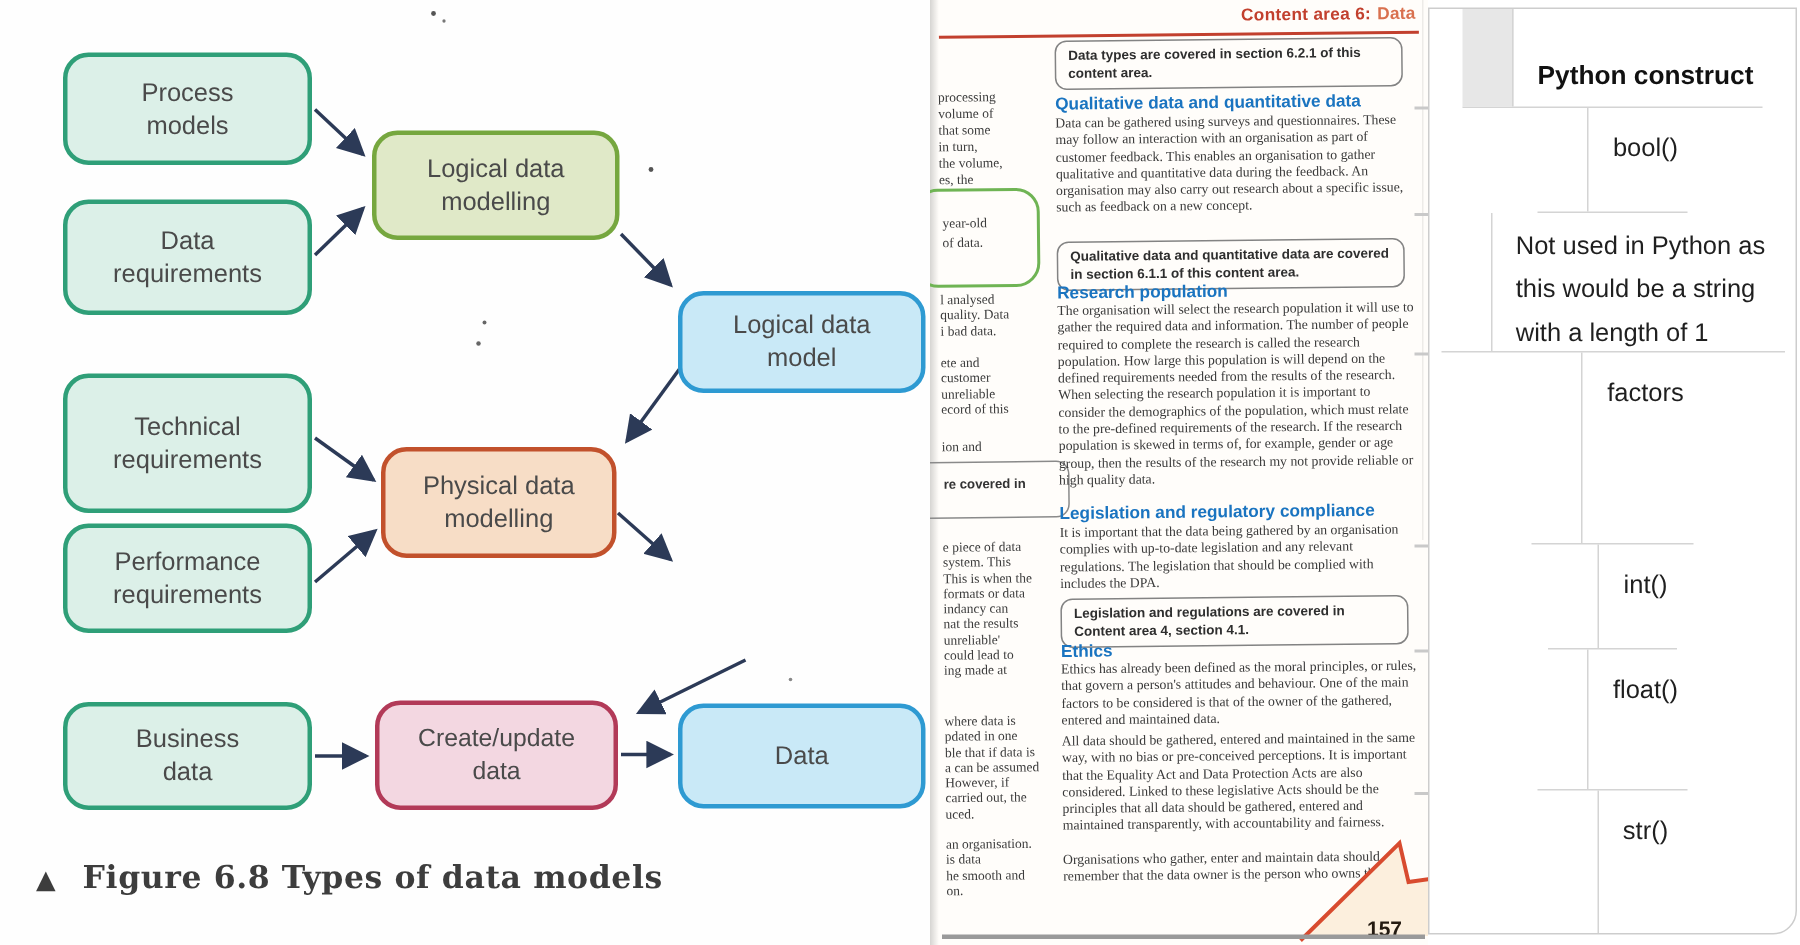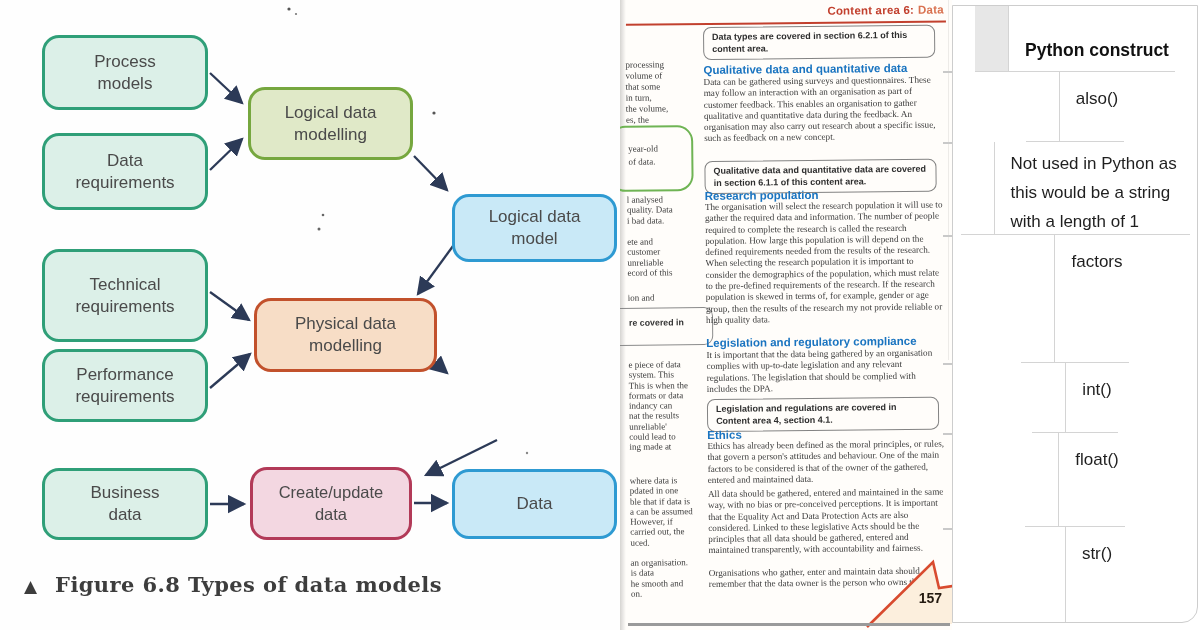--- a/index.html
+++ b/index.html
@@ -39,21 +39,21 @@
       border-radius:9px;box-sizing:border-box;}
   #frag-note-box .t{padding:9px 0 0 21px;font:bold 8.8px/11px "Liberation Sans",sans-serif;color:#333;}
   .note-box{position:absolute;left:85px;width:232px;border:1.4px solid #838383;border-radius:8px;
       padding:4px 8px;box-sizing:border-box;font:bold 9px/11.5px "Liberation Sans",sans-serif;color:#2e2e2e;}
   .bhead{position:absolute;left:85px;width:240px;font:bold 11.5px/13px "Liberation Sans",sans-serif;
       color:var(--heading-blue,#1a74c0);}
   .bpara{position:absolute;left:85px;width:240px;font:9.2px/11.3px "Liberation Serif",serif;
       color:#3a3a3a;overflow:hidden;}
   #page-bottom-line{position:absolute;left:8px;top:623px;width:322px;height:2.5px;background:#9a9a9a;}
   #page-corner-svg{position:absolute;left:0;top:0;pointer-events:none;}
-  #page-num{position:absolute;left:284px;top:590px;width:38px;text-align:right;
+  #page-num{position:absolute;left:284px;top:611px;width:38px;text-align:center;
       font:bold 14px "Liberation Sans",sans-serif;color:#241a10;}
 
   
   #py-table{position:absolute;left:952px;top:5px;width:246px;height:618px;box-sizing:border-box;
       border:1px solid #cdcdcd;border-radius:0 0 16px 0;background:#fff;overflow:hidden;
       display:flex;flex-direction:column;align-items:center;}
   .tr{display:flex;box-sizing:border-box;border-bottom:1px solid #d4d4d4;}
   .tr:last-child{border-bottom:none;}
   .cell-a{width:34px;box-sizing:border-box;border-right:1px solid #d4d4d4;flex:none;}
   .cell-b{flex:1;box-sizing:border-box;padding:12px 6px 0 16px;font:17px/29px "Liberation Sans",sans-serif;color:#1f1f1f;}
@@ -98,21 +98,21 @@
           <circle cx="527" cy="453" r="1.2" fill="#888"></circle>
       </g>
     </svg>
 
     <div class="db teal" style="left:42px;top:35px;width:166px;height:75px;padding:0 28px;">Process models</div>
     <div class="db teal" style="left:42px;top:133px;width:166px;height:77px;padding:0 28px;">Data requirements</div>
     <div class="db teal" style="left:42px;top:249px;width:166px;height:93px;padding:0 24px;">Technical requirements</div>
     <div class="db teal" style="left:42px;top:349px;width:166px;height:73px;padding:0 24px;">Performance requirements</div>
     <div class="db teal" style="left:42px;top:468px;width:166px;height:72px;padding:0 34px;">Business data</div>
     <div class="db green" style="left:248px;top:87px;width:165px;height:73px;padding:0 24px;">Logical data modelling</div>
-    <div class="db orange" style="left:254px;top:298px;width:183px;height:74px;padding:0 4px;">Physical data modelling</div>
+    <div class="db orange" style="left:254px;top:298px;width:157px;height:74px;padding:0 4px;">Physical data modelling</div>
     <div class="db pink" style="left:250px;top:467px;width:162px;height:73px;padding:0 20px;font-size:16.5px;">Create/update data</div>
     <div class="db blue" style="left:452px;top:194px;width:165px;height:68px;padding:0 32px;">Logical data model</div>
     <div class="db blue" style="left:452px;top:469px;width:165px;height:70px;padding:0 32px;">Data</div>
 
     <div id="fig-caption">
       <span class="tri">▲</span>
       <span class="cap">Figure 6.8 Types of data models</span>
     </div>
   </div>
 
@@ -198,21 +198,21 @@
   <div class="stub" style="top:433px;"></div>
   <div class="stub" style="top:528px;"></div>
 
   <div id="py-table">
     <div class="tr" id="py-header" style="height:66px;">
       <div class="cell-a"></div>
       <div class="cell-b">Python construct</div>
     </div>
     <div class="tr" style="height:71px;">
       <div class="cell-a"></div>
-      <div class="cell-b">also()</div>
+      <div class="cell-b">bool()</div>
     </div>
     <div class="tr" style="height:93px;">
       <div class="cell-a"></div>
       <div class="cell-b" style="padding-top:7px;width:195px;">Not used in Python as this would be a string with a length of 1</div>
     </div>
     <div class="tr" style="height:128px;">
       <div class="cell-a"></div>
       <div class="cell-b">factors</div>
     </div>
     <div class="tr" style="height:70px;">

